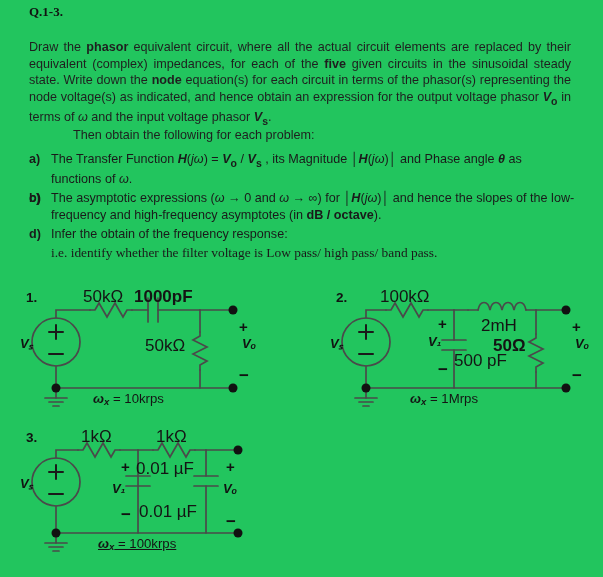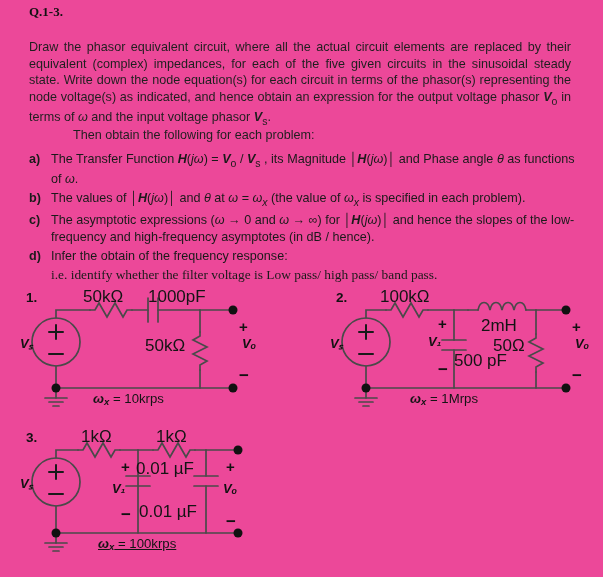--- a/index.html
+++ b/index.html
@@ -12,21 +12,21 @@
     height: 577px;
     position: relative;
     font-family: "Liberation Sans", sans-serif;
     color: #1a1a1a;
     overflow: hidden;
   }
   #page {
     position: relative;
     width: 603px;
     height: 577px;
-    background: #ec4899;
+    background: #22c55e;
   }
 
   
   .qtitle {
     position: absolute;
     left: 29px;
     top: 4px;
     font-family: "Liberation Serif", serif;
     font-weight: bold;
     font-size: 13px;
@@ -36,21 +36,21 @@
   .para {
     position: absolute;
     left: 29px;
     width: 542px;
     font-size: 12.6px;
     line-height: 16.6px;
     text-align: justify;
     color: #1f1f1f;
   }
   .para.nojust { text-align: left; }
-  .b { font-weight: normal; }
+  .b { font-weight: bold; }
   .it { font-style: italic; }
   .bi { font-weight: bold; font-style: italic; }
 
   .list {
     position: absolute;
     left: 29px;
     width: 546px;
     font-size: 12.6px;
     line-height: 16.8px;
   }
@@ -130,26 +130,25 @@
 
   <div class="list" style="top:151px;">
 
     <div class="li">
       <span class="mk">a)</span>
       <span>The Transfer Function <span class="bi">H</span>(<span class="it">jω</span>) = <span class="bi">V</span><sub class="b">o</sub> / <span class="bi">V</span><sub class="b">s</sub> , its Magnitude │<span class="bi">H</span>(<span class="it">jω</span>)│ and Phase angle <span class="it b">θ</span> as functions of <span class="it">ω</span>.</span>
     </div>
 
     <div class="li">
       <span class="mk">b)</span>
-      <span>The values of │<span class="bi">H</span>(<span class="it">jω</span>)│ and <span class="it b">θ</span> at <span class="it">ω</span> = <span class="it">ω</span><sub class="it">x</sub> (the value of <span class="it">ω</span><sub class="it">x</sub> is specified in each problem).</span>
     </div>
 
     <div class="li">
       <span class="mk">c)</span>
-      <span>The asymptotic expressions (<span class="it">ω</span> → 0 and <span class="it">ω</span> → ∞) for │<span class="bi">H</span>(<span class="it">jω</span>)│ and hence the slopes of the low-frequency and high-frequency asymptotes (in <span class="b">dB / hence</span>).</span>
+      <span>The asymptotic expressions (<span class="it">ω</span> → 0 and <span class="it">ω</span> → ∞) for │<span class="bi">H</span>(<span class="it">jω</span>)│ and hence the slopes of the low-frequency and high-frequency asymptotes (in <span class="b">dB / octave</span>).</span>
     </div>
 
     <div class="li">
       <span class="mk">d)</span>
       <span>Infer the obtain of the frequency response:</span>
     </div>
     <span class="serifline">i.e. identify whether the filter voltage is Low pass/ high pass/ band pass.</span>
   </div>
 
   <div class="circuit" style="left:20px; top:288px; width:240px; height:125px;">
@@ -195,21 +194,21 @@
       </g>
 
       <g fill="#111">
         <circle cx="213" cy="22" r="4.5"></circle>
         <circle cx="213" cy="100" r="4.5"></circle>
         <circle cx="36" cy="100" r="4.5"></circle>
       </g>
     </svg>
 
     <div class="clabel" style="left:63px; top:-1px;">50kΩ</div>
-    <div class="clabel" style="left:128px; top:-1px;">1000pF</div>
+    <div class="clabel" style="left:114px; top:-1px;font-weight:bold;">1000pF</div>
     <div class="clabel" style="left:125px; top:48px;">50kΩ</div>
 
     <div class="vlab" style="left:0px; top:46px;"><span>Vₛ</span></div>
     <div class="vlab" style="left:222px; top:48px;"><span>Vₒ</span></div>
 
     <div class="sign" style="left:219px; top:31px;">+</div>
     <div class="sign" style="left:219px; top:79px; font-size:17px;">−</div>
 
     <div class="omega" style="left:73px; top:103px;"><span class="w">ω</span><span class="sb">x</span>&nbsp;<span>= 10krps</span></div>
   </div>
@@ -257,21 +256,21 @@
       <g fill="#111">
         <circle cx="236" cy="22" r="4.5"></circle>
         <circle cx="236" cy="100" r="4.5"></circle>
         <circle cx="36" cy="100" r="4.5"></circle>
       </g>
     </svg>
 
     <div class="clabel" style="left:50px; top:-1px;">100kΩ</div>
     <div class="clabel" style="left:151px; top:28px;">2mH</div>
     <div class="clabel" style="left:124px; top:63px;">500 pF</div>
-    <div class="clabel" style="left:163px; top:48px;">50Ω</div>
+    <div class="clabel" style="left:163px; top:48px;font-weight:bold;">50Ω</div>
 
     <div class="vlab" style="left:0px; top:46px;"><span>Vₛ</span></div>
     <div class="vlab" style="left:98px; top:46px;"><span>V₁</span></div>
     <div class="vlab" style="left:245px; top:48px;"><span>Vₒ</span></div>
 
     <div class="sign" style="left:108px; top:28px;">+</div>
     <div class="sign" style="left:108px; top:73px; font-size:17px;">−</div>
     <div class="sign" style="left:242px; top:31px;">+</div>
     <div class="sign" style="left:242px; top:79px; font-size:17px;">−</div>
 

